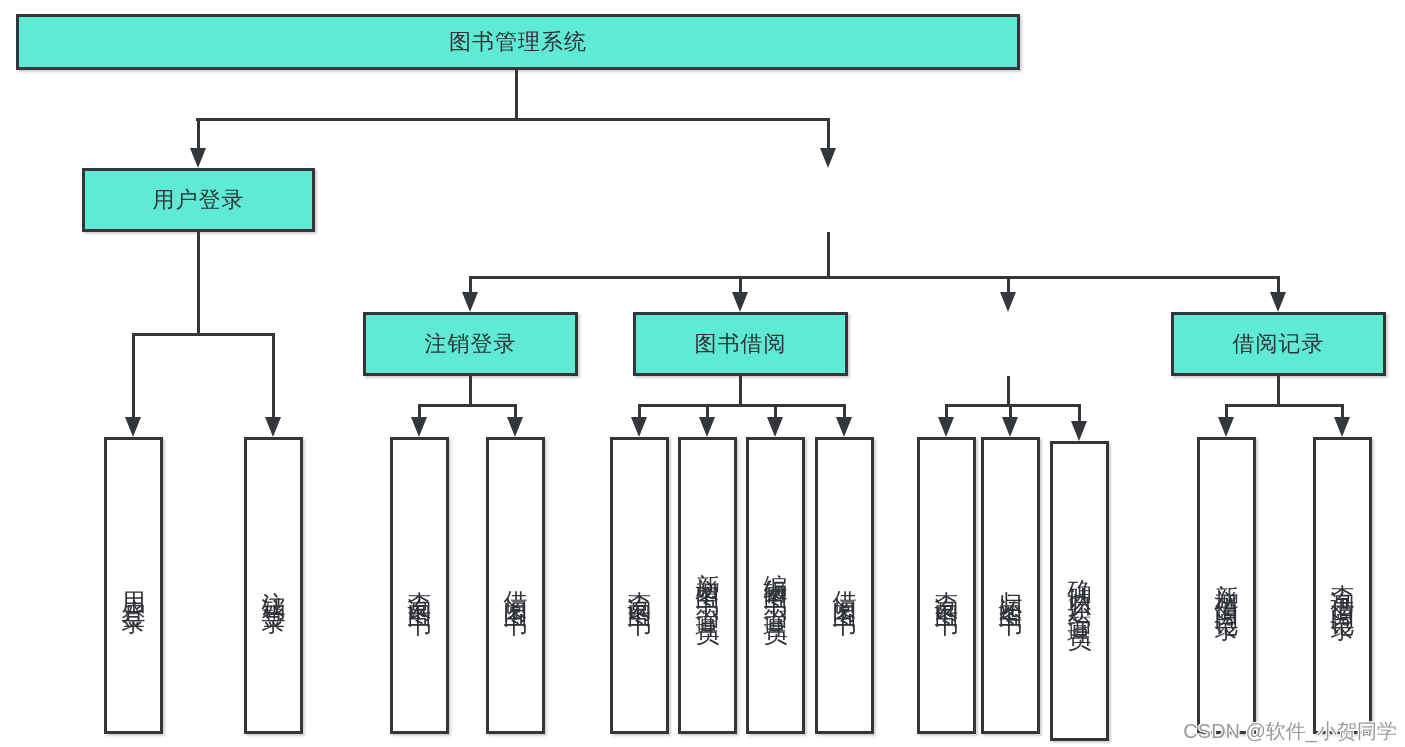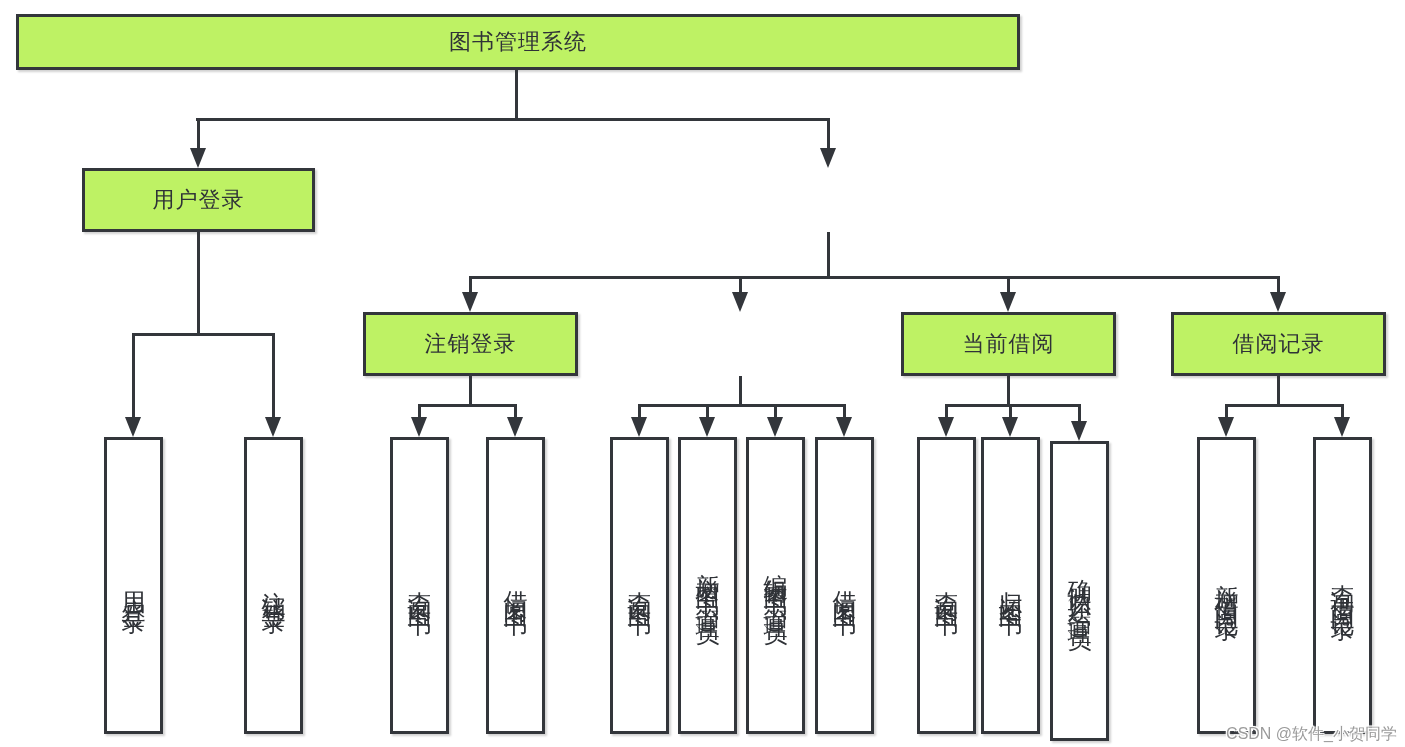--- a/index.html
+++ b/index.html
@@ -14,21 +14,21 @@
     position: relative;
     width: 1405px;
     height: 747px;
     background: var(--background);
     overflow: hidden;
     font-family: "Liberation Sans", "DejaVu Sans", sans-serif;
   }
   
   .hbox {
     position: absolute;
-    background: #bef264;
+    background: #5eead4;
     border: 3px solid var(--line);
     box-shadow: 2px 2px 2px rgba(0,0,0,0.18);
     display: flex;
     align-items: center;
     justify-content: center;
     font-size: 22px;
     letter-spacing: 1px;
     color: var(--text);
   }
   
@@ -57,21 +57,21 @@
     position: absolute;
     width: 0; height: 0;
     border-left: 8px solid transparent;
     border-right: 8px solid transparent;
     border-top: 20px solid var(--line);
   }
   .watermark {
     position: absolute;
     right: 8px;
     bottom: 2px;
-    font-size: 16px;
+    font-size: 20px;
     color: var(--watermark);
     text-shadow: 0 0 3px #fff, 1px 1px 0 #ffffff, -1px -1px 0 #ffffff, 1px -1px 0 #ffffff, -1px 1px 0 #ffffff;
     white-space: nowrap;
   }
 </style>
 </head>
 <body>
 
 <div class="canvas">
 
@@ -104,22 +104,22 @@
   <div class="lv" style="left:739px; top:276px; height:20px;"></div>
   <div class="ah" style="left:732px; top:292px;"></div>
   <div class="lv" style="left:1007px; top:276px; height:20px;"></div>
   <div class="ah" style="left:1000px; top:292px;"></div>
   <div class="lv" style="left:1277px; top:276px; height:20px;"></div>
   <div class="ah" style="left:1270px; top:292px;"></div>
 
   <div class="hbox" style="left:363px; top:312px; width:215px; height:64px;">
     <span>注销登录</span>
   </div>
-  <div class="hbox" style="left:901px; top:312px; width:215px; height:64px;">
-    <span>当前借阅</span>
+  <div class="hbox" style="left:633px; top:312px; width:215px; height:64px;">
+    <span>图书借阅</span>
   </div>
   <div class="hbox" style="left:1171px; top:312px; width:215px; height:64px;">
     <span>借阅记录</span>
   </div>
 
   <div class="lv" style="left:469px; top:376px; height:31px;"></div>
   <div class="lh" style="left:418px; top:404px; width:99px;"></div>
   <div class="lv" style="left:418px; top:404px; height:15px;"></div>
   <div class="ah" style="left:411px; top:417px;"></div>
   <div class="lv" style="left:514px; top:404px; height:15px;"></div>

